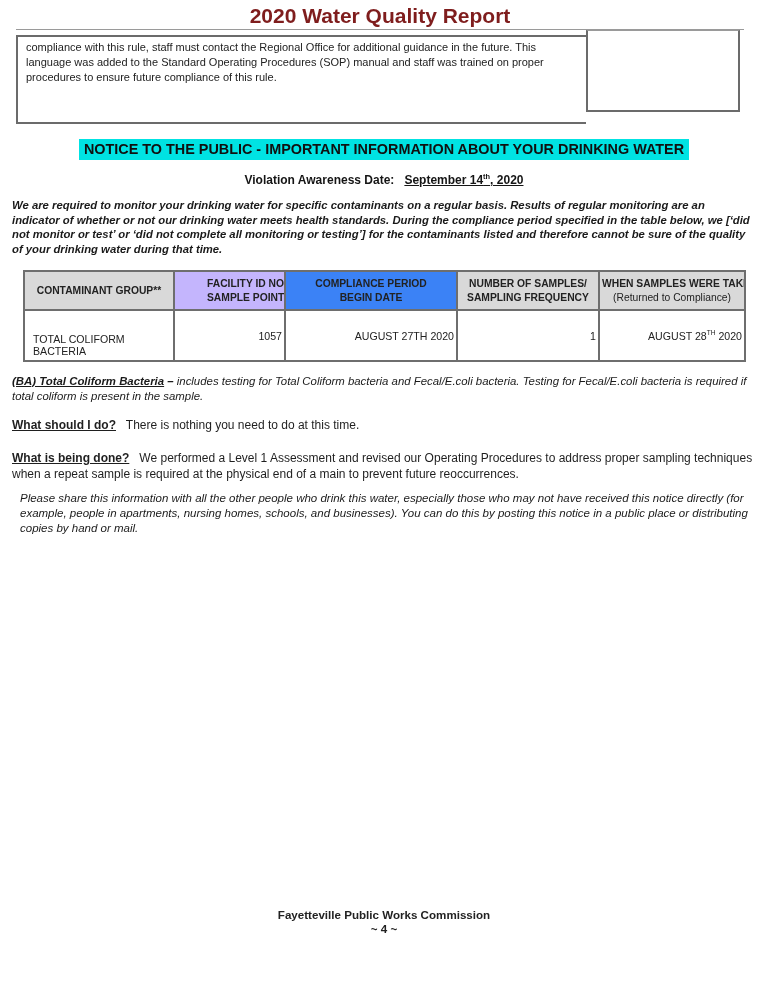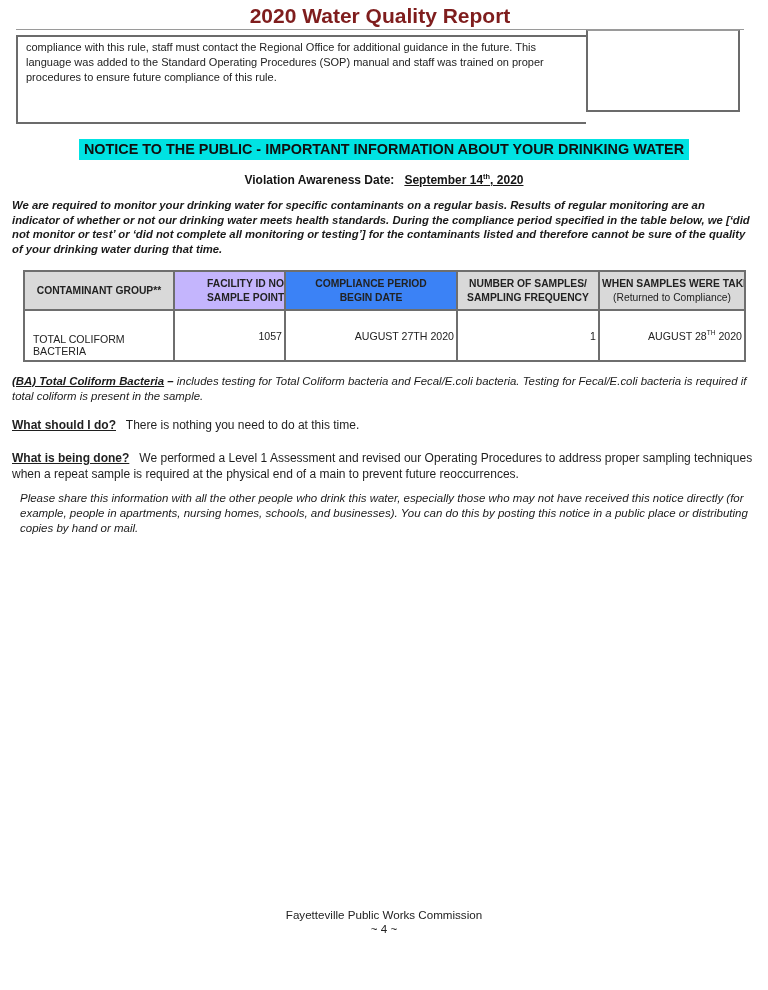--- a/index.html
+++ b/index.html
@@ -50,21 +50,21 @@
   .ba-note{margin-top:12px;font-style:italic;font-size:11.4px;color:#1a1a1a;}
   .ba-lead{font-weight:bold;text-decoration:underline;}
   .ba-dash{font-weight:bold;}
   .qa{margin-top:14px;font-size:12px;line-height:1.32;}
   .qa-lead{font-weight:bold;text-decoration:underline;}
   .qa2{margin-top:17px;}
   .share{
     margin:9px 18px 0 20px;font-size:11.5px;font-weight:normal;font-style:italic;
     line-height:1.27;color:#1a1a1a;
   }
-  .footer{position:absolute;top:908px;left:0;width:768px;text-align:center;font-size:11.6px;color:#222;}
+  .footer{position:absolute;top:908px;left:0;width:768px;text-align:center;font-size:11.6px;color:#222;font-weight:bold;}
   .footer .pagenum{margin-top:1px;font-size:11.6px;}
 </style>
 </head>
 <body>
 
 <div class="page">
 
   <div class="title">2020 Water Quality Report</div>
 
   <div class="top-box">

